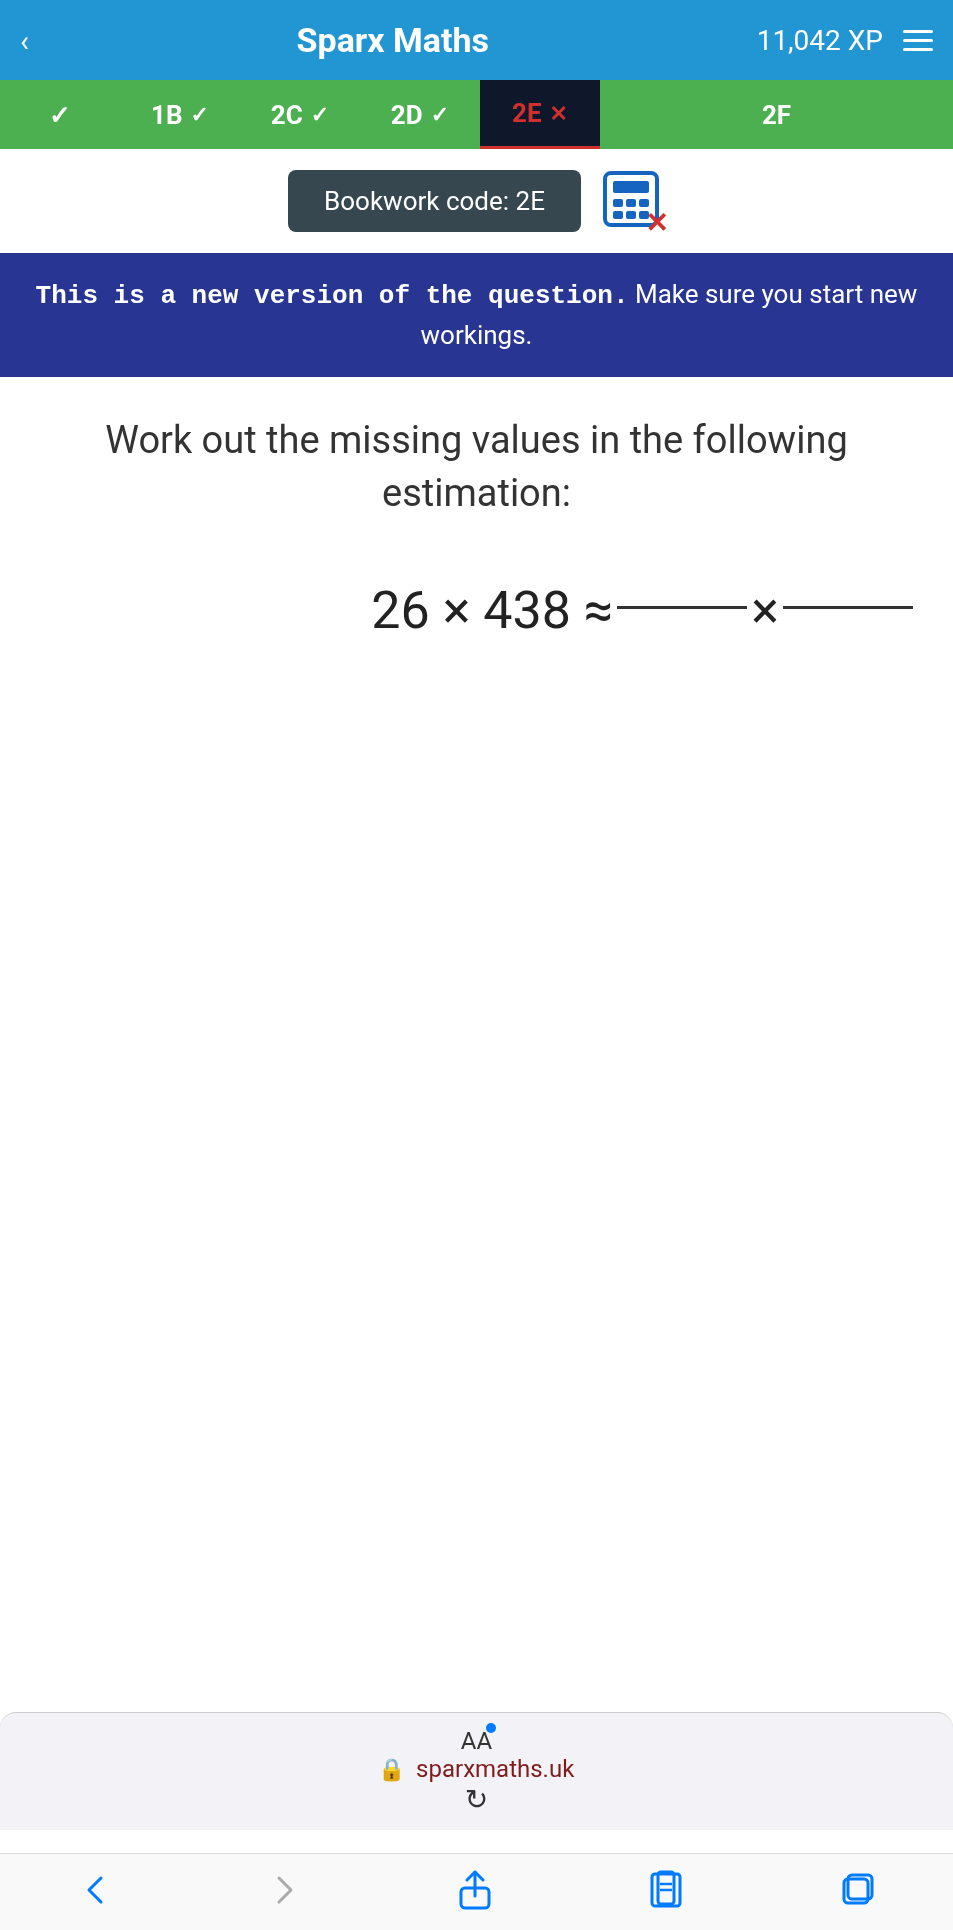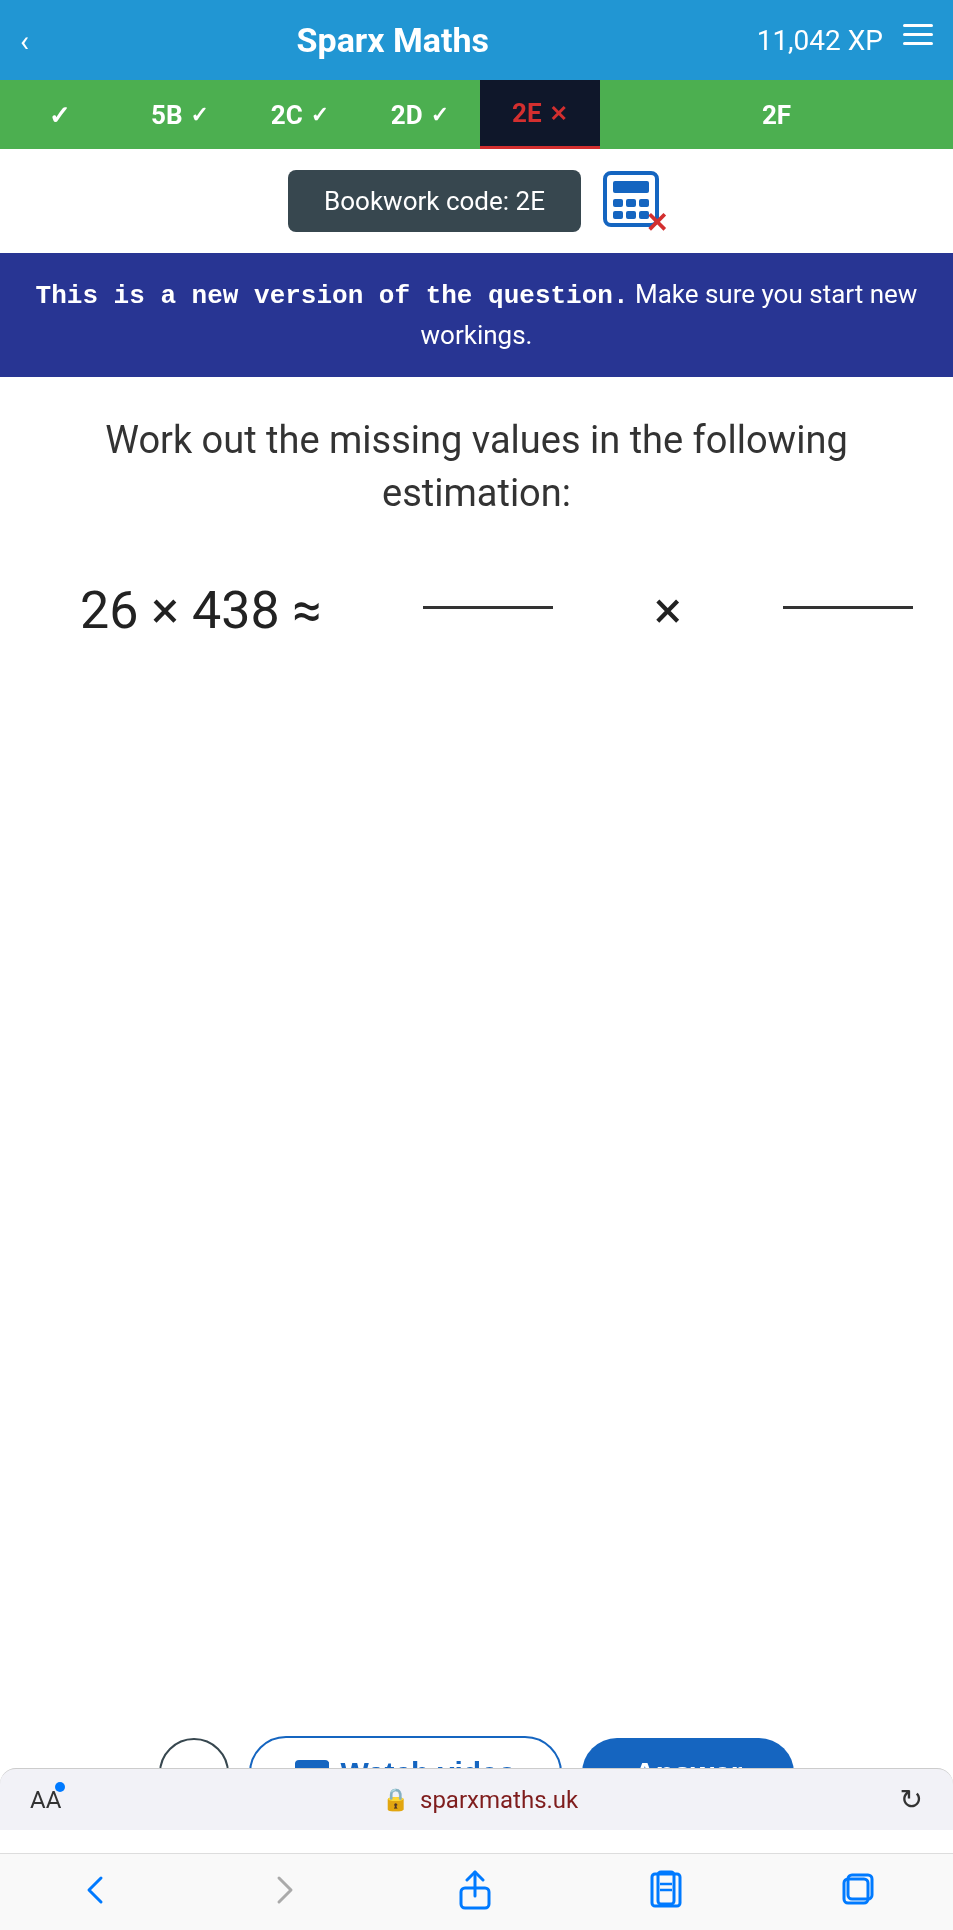--- a/index.html
+++ b/index.html
@@ -27,20 +27,21 @@
       font-size: 30px;
       cursor: pointer;
     }
     .header-title {
       color: white;
       font-size: 34px;
       font-weight: 700;
     }
     .header-right {
       display: flex;
+      align-items: center;
       gap: 20px;
     }
     .header-xp {
       color: white;
       font-size: 28px;
     }
     .header-menu {
       color: white;
       font-size: 30px;
       cursor: pointer;
@@ -120,21 +121,21 @@
       font-size: 38px;
       color: #333;
       line-height: 1.4;
       margin-bottom: 60px;
     }
     .equation {
       font-size: 52px;
       color: #222;
       display: flex;
       align-items: center;
-      justify-content: space-between;
+      justify-content: flex-end;
       gap: 4px;
       padding-left: 40px;
       margin-bottom: 31px;
     }
     .blank-line {
       display: inline-block;
       width: 130px;
       border-bottom: 3px solid #333;
       margin-bottom: 6px;
     }
@@ -294,21 +295,21 @@
       </div>
     </div>
   </div>
 </div>
 
 <div class="tab-bar">
   <div class="tab tab-green">
     <span>✓</span>
   </div>
   <div class="tab tab-green">
-    <span>5B</span>
+    <span>1B</span>
     <span class="tab-check">✓</span>
   </div>
   <div class="tab tab-green">
     <span>2C</span>
     <span class="tab-check">✓</span>
   </div>
   <div class="tab tab-green">
     <span>2D</span>
     <span class="tab-check">✓</span>
   </div>
@@ -366,21 +367,21 @@
       </svg>
     </div>
     <span>Watch video</span>
   </button>
 
   <button class="answer-btn">
     <span>Answer</span>
   </button>
 </div>
 
-<div style="position:fixed; bottom:100px; left:0; width:953px; background:#f2f2f7; border-top:1px solid #ccc; border-radius:16px 16px 0 0; padding:14px 30px; display:flex; align-items:center; justify-content:space-between; z-index:20;">
+<div style="position:fixed; bottom:100px; left:0; width:953px; background:#f2f2f7; border-top:1px solid #ccc; border-radius:16px 16px 0 0; padding:14px 30px; display:flex; align-items:center; justify-content:space-between; z-index:20;flex-direction:column;">
   <div class="browser-aa">
     <span style="font-size:24px; color:#333;">AA</span>
     <div class="browser-aa-dot"></div>
   </div>
   <div class="browser-address">
     <span style="font-size:22px;">🔒</span>
     <span style="font-size:24px; color:#7f1d1d;">sparxmaths.uk</span>
   </div>
   <div class="browser-reload" style="font-size:28px;">↻</div>
 </div>

